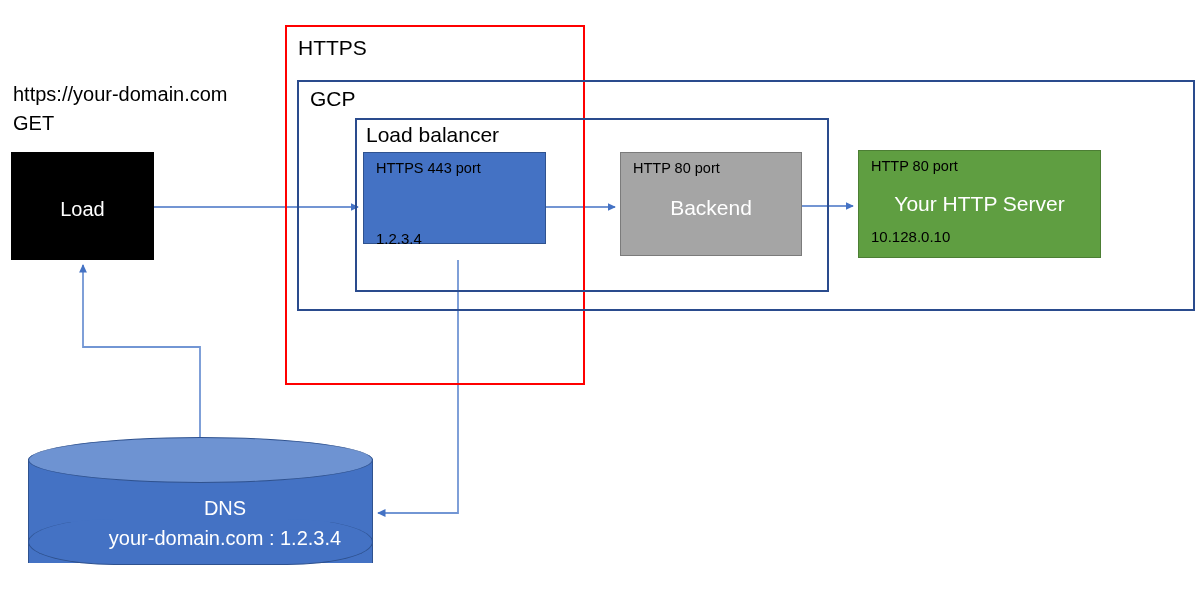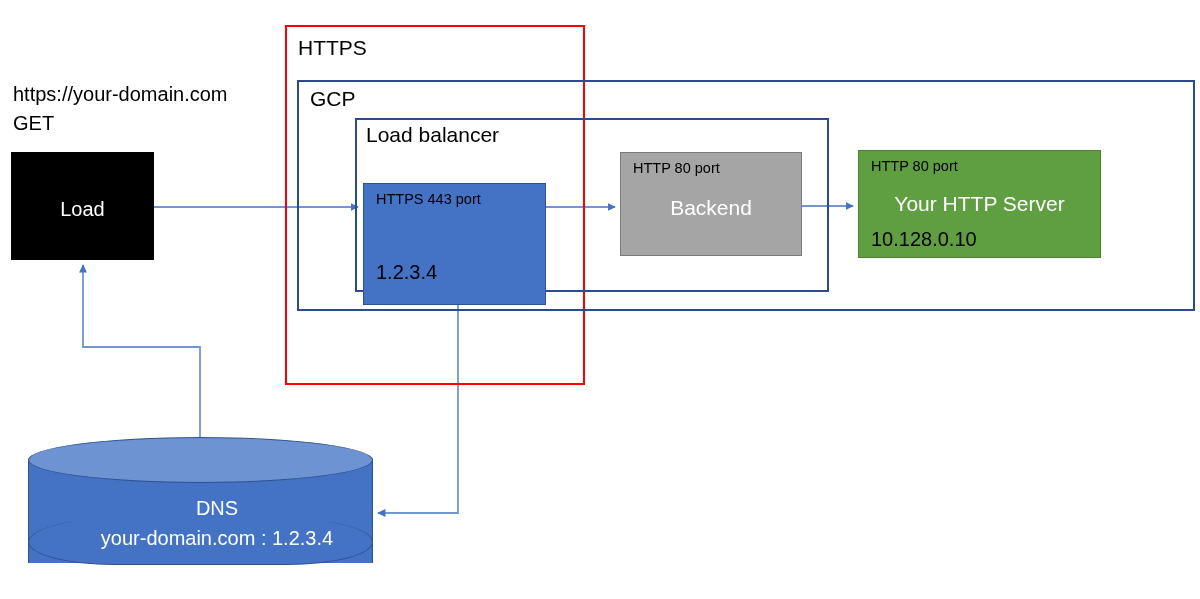--- a/index.html
+++ b/index.html
@@ -70,37 +70,36 @@
     left: 0; right: 0;
     text-align: center;
     font-size: 21px;
     line-height: 1;
     color: #ffffff;
     white-space: nowrap;
   }
   .node .addr {
     position: absolute;
     left: 12px;
-    font-size: 20px;
+    font-size: 15px;
     line-height: 1;
     color: #000000;
     white-space: nowrap;
   }
 
   .user-node {
     left: 11px; top: 152px; width: 143px; height: 108px;
     background: #000000;
   }
   .user-node .title { top: 47px; font-size: 20px; }
 
   .front-node {
-    left: 363px; top: 152px; width: 183px; height: 122px;
+    left: 363px; top: 152px; width: 183px; height: 92px;
     background: #4472c4;
     border: 1.5px solid #2f528f;
-    margin-top: 31px;
   }
   .front-node .title { top: 48px; }
   .front-node .addr { top: 78px; }
 
   .backend-node {
     left: 620px; top: 152px; width: 182px; height: 104px;
     background: #a5a5a5;
     border: 1.5px solid #7b7b7b;
   }
   .backend-node .title { top: 44px; }
@@ -151,20 +150,21 @@
     box-sizing: border-box;
   }
   .dns-text {
     position: absolute;
     left: 0; top: 56px; width: 378px;
     text-align: center;
     color: #ffffff;
     font-size: 20px;
     line-height: 1.5;
     z-index: 5;
+    padding-left: 8px;
   }
 
   
   #wires {
     position: absolute;
     left: 0; top: 0;
     width: 1200px; height: 599px;
     pointer-events: none;
   }
 </style>

